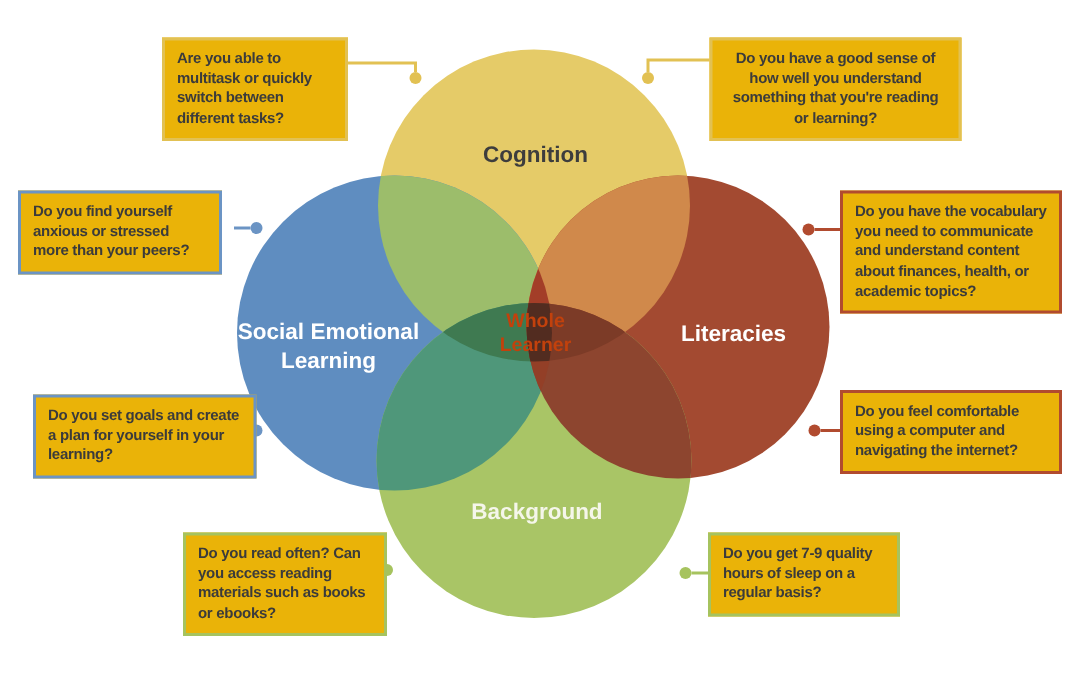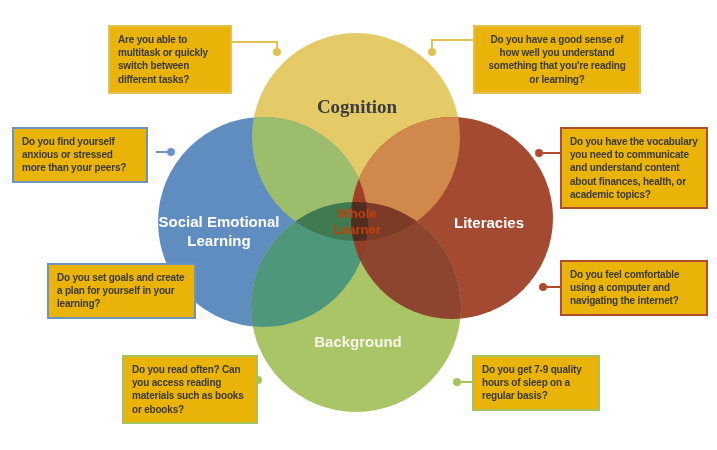--- a/index.html
+++ b/index.html
@@ -10,29 +10,29 @@
   .venn-svg{position:absolute;left:0;top:0;}
   .callout{
     position:absolute;box-sizing:border-box;background:#eab308;
     border:2px solid #ccc;padding:6px 8px;
     font-size:10px;font-weight:700;letter-spacing:-0.2px;
     color:#3b3b3b;line-height:1.32;
   }
   .co-1{left:108px;top:25px;width:124px;border-color:#e2c153;}
   .co-2{left:473px;top:25px;width:168px;border-color:#e2c153;text-align:center;}
   .co-3{left:12px;top:127px;width:136px;border-color:#6b94c4;}
-  .co-4{left:22px;top:263px;width:149px;border-color:#6b94c4;margin-left:25px;}
+  .co-4{left:22px;top:263px;width:149px;border-color:#6b94c4;}
   .co-5{left:560px;top:127px;width:148px;border-color:#b14b2f;}
   .co-6{left:560px;top:260px;width:148px;border-color:#b14b2f;}
   .co-7{left:106px;top:355px;width:136px;border-color:#a6c35e;margin-left:16px;}
   .co-8{left:472px;top:355px;width:128px;border-color:#a6c35e;}
   .vlabel{
     position:absolute;text-align:center;font-weight:700;line-height:1.25;
   }
-  .label-cognition{left:297px;top:95px;width:120px;font-size:19px;color:#3d3d3d;font-family:Liberation Serif, serif;}
+  .label-cognition{left:297px;top:95px;width:120px;font-size:15px;color:#3d3d3d;}
   .label-sel{left:144px;top:213px;width:150px;font-size:15px;color:#ffffff;}
   .label-lit{left:429px;top:214px;width:120px;font-size:15px;color:#ffffff;}
   .label-bg{left:298px;top:333px;width:120px;font-size:15px;color:#f5f6ea;}
   .label-center{left:325px;top:206px;width:64px;font-size:13px;color:#c2410c;}
 </style>
 </head>
 <body>
 
 <div class="stage">
 

